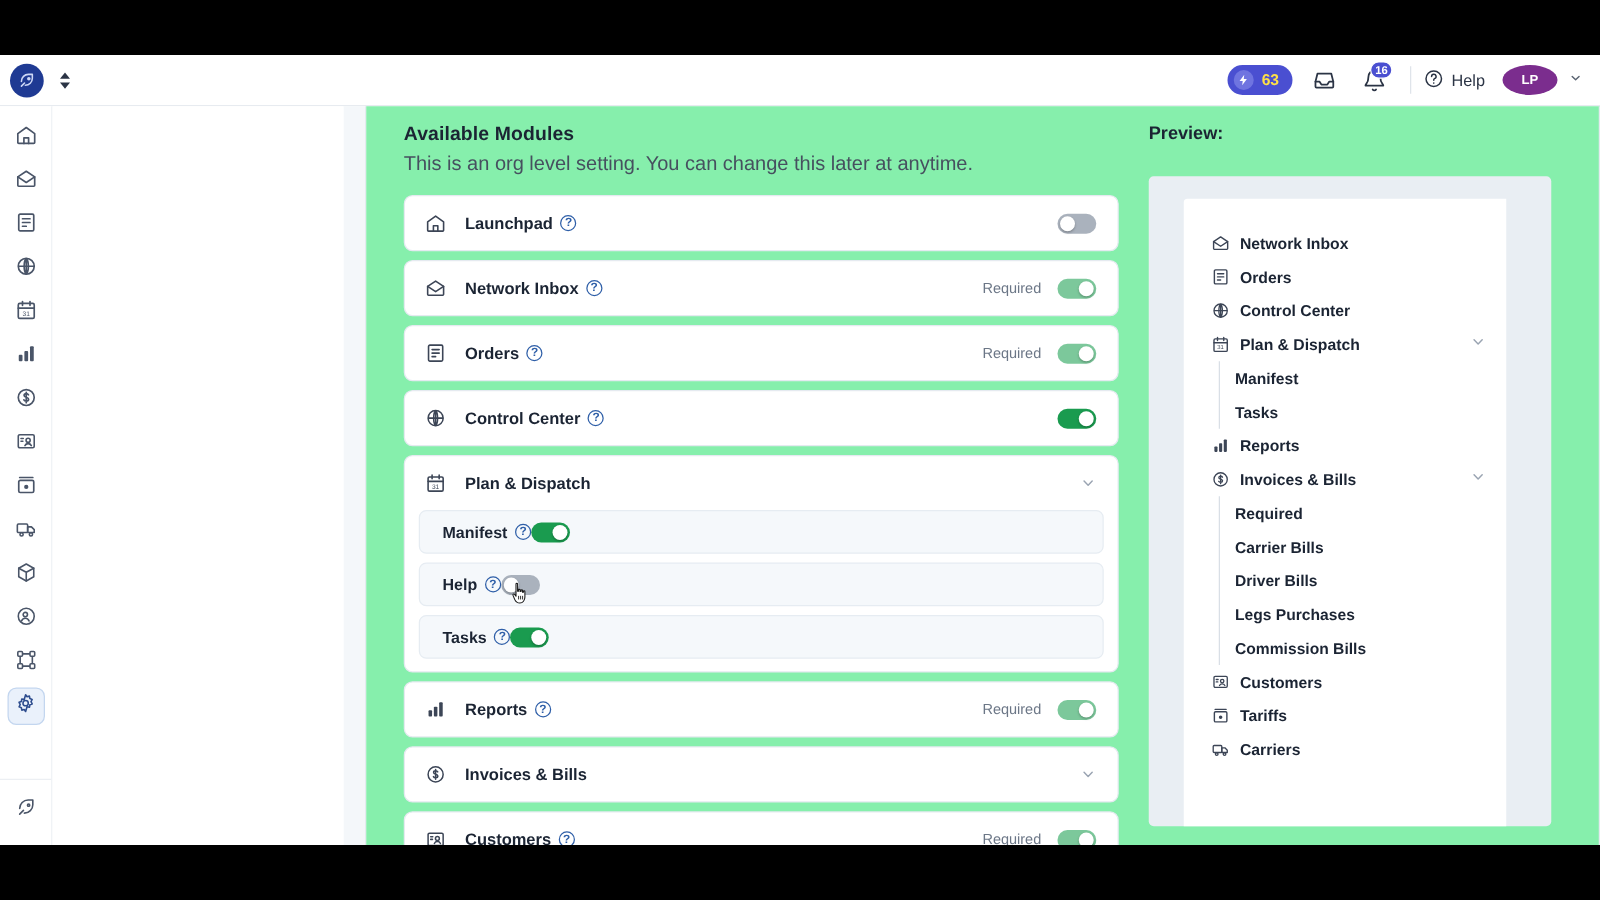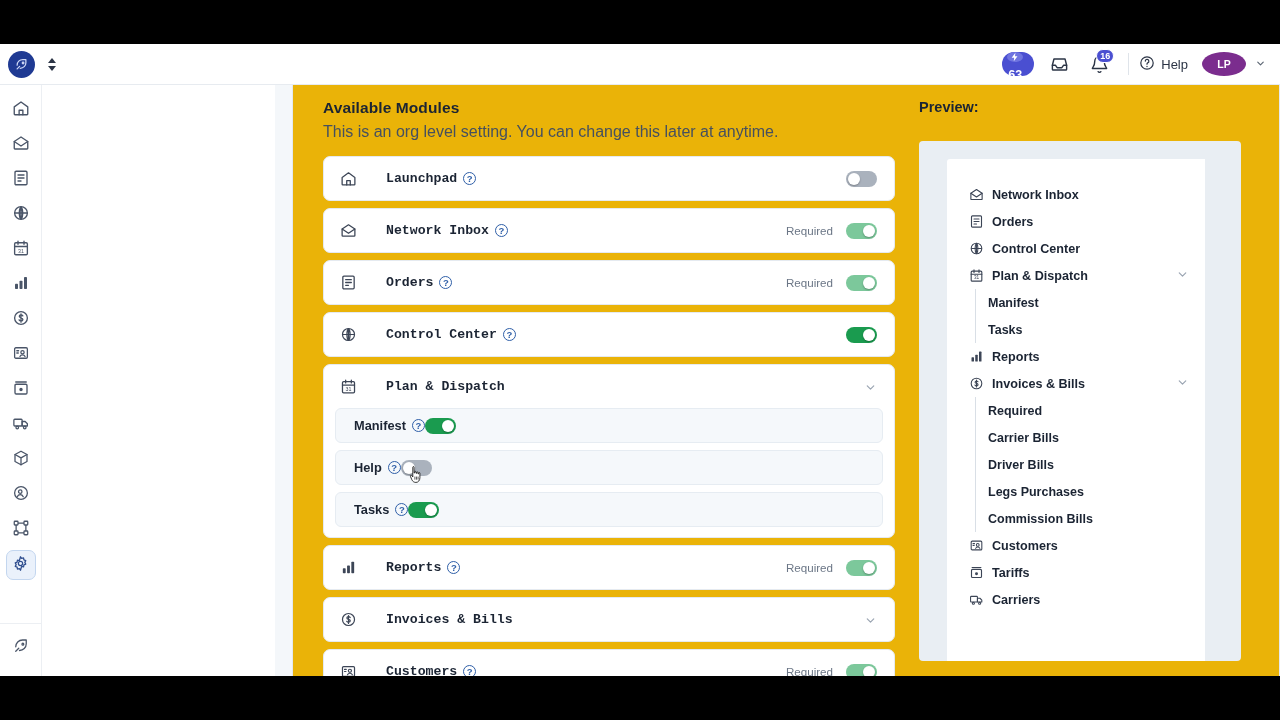--- a/index.html
+++ b/index.html
@@ -45,23 +45,23 @@
   .caret-up, .caret-dn {
     width: 0; height: 0; border-left: 4px solid transparent;
     border-right: 4px solid transparent;
   }
   .caret-up { border-bottom: 5px solid #2b3445; }
   .caret-dn { border-top: 5px solid #2b3445; }
   .topbar-spacer { flex: 1 1 auto; }
 
   .credits {
     display: flex; align-items: center; gap: 6px;
-    background: #4a4fd1; color: #ffffff;
+    background: #4a4fd1; color: #fde047;
     border-radius: 14px; height: 24px;
-    padding: 0 11px 0 5px; font-size: 12.5px; font-weight: 600; flex-direction: column;
+    padding: 0 11px 0 5px; font-size: 12.5px; font-weight: 600;
   }
   .credits .bolt-wrap {
     width: 16px; height: 16px; border-radius: 50%;
     background: #6f74e0; display:flex; align-items:center; justify-content:center;
   }
   .topbar-icon {
     width: 30px; height: 30px; margin-left: 10px;
     display: flex; align-items: center; justify-content: center;
     color: #2b3445; position: relative;
   }
@@ -106,42 +106,42 @@
   .rail-bottom {
     width:100%; border-top:1px solid #eceff3; padding-top: 9px;
     display:flex; justify-content:center; padding-bottom: 8px;
   }
 
   .leftpane { width: 233px; flex: 0 0 233px; background: #ffffff; }
   .gapstrip { width: 17px; flex:0 0 17px; background:#f4f7fa; }
   .vdivider { width:1px; flex:0 0 1px; background:#e4e9ef; }
 
   .main {
-    flex: 1 1 auto; background: #eab308;
+    flex: 1 1 auto; background: #86efac;
     display: flex; min-width: 0;
   }
   .modules-col {
     flex: 1 1 auto; padding: 14px 14px 0 30px; min-width:0;
     overflow: hidden;
   }
   .page-title { font-size: 15.5px; font-weight: 700; color: #1b2433; letter-spacing:.1px; }
   .page-sub { font-size: 16px; color: #46505f; margin-top: 6px; }
 
   .modlist { margin-top: 15px; }
   .modcard {
     background: #fff; border: 1px solid #e5eaf0; border-radius: 7px;
     margin-bottom: 7px;
   }
   .modrow {
     height: 43px; display: flex; align-items: center;
     padding: 0 17px 0 15px;
   }
   .modrow .mod-icon { width: 19px; height:19px; color:#3c4556; display:flex; align-items:center; justify-content:center; flex:0 0 19px; }
   .modrow .mod-label {
-    margin-left: 28px; font-size: 13.2px; font-weight: 700; color: #1b2433; font-family: Liberation Mono, monospace;
+    margin-left: 14px; font-size: 13.2px; font-weight: 700; color: #1b2433;
   }
   .qmark {
     width: 13px; height: 13px; margin-left: 6px; border-radius: 50%;
     border: 1.2px solid #2f5fa8; color: #2f5fa8;
     font-size: 9.5px; font-weight: 700; line-height: 11px; text-align: center;
     flex: 0 0 13px;
   }
   .modrow .grow { flex: 1 1 auto; }
   .req-label { font-size: 11.6px; color: #6b7686; margin-right: 13px; }
 

